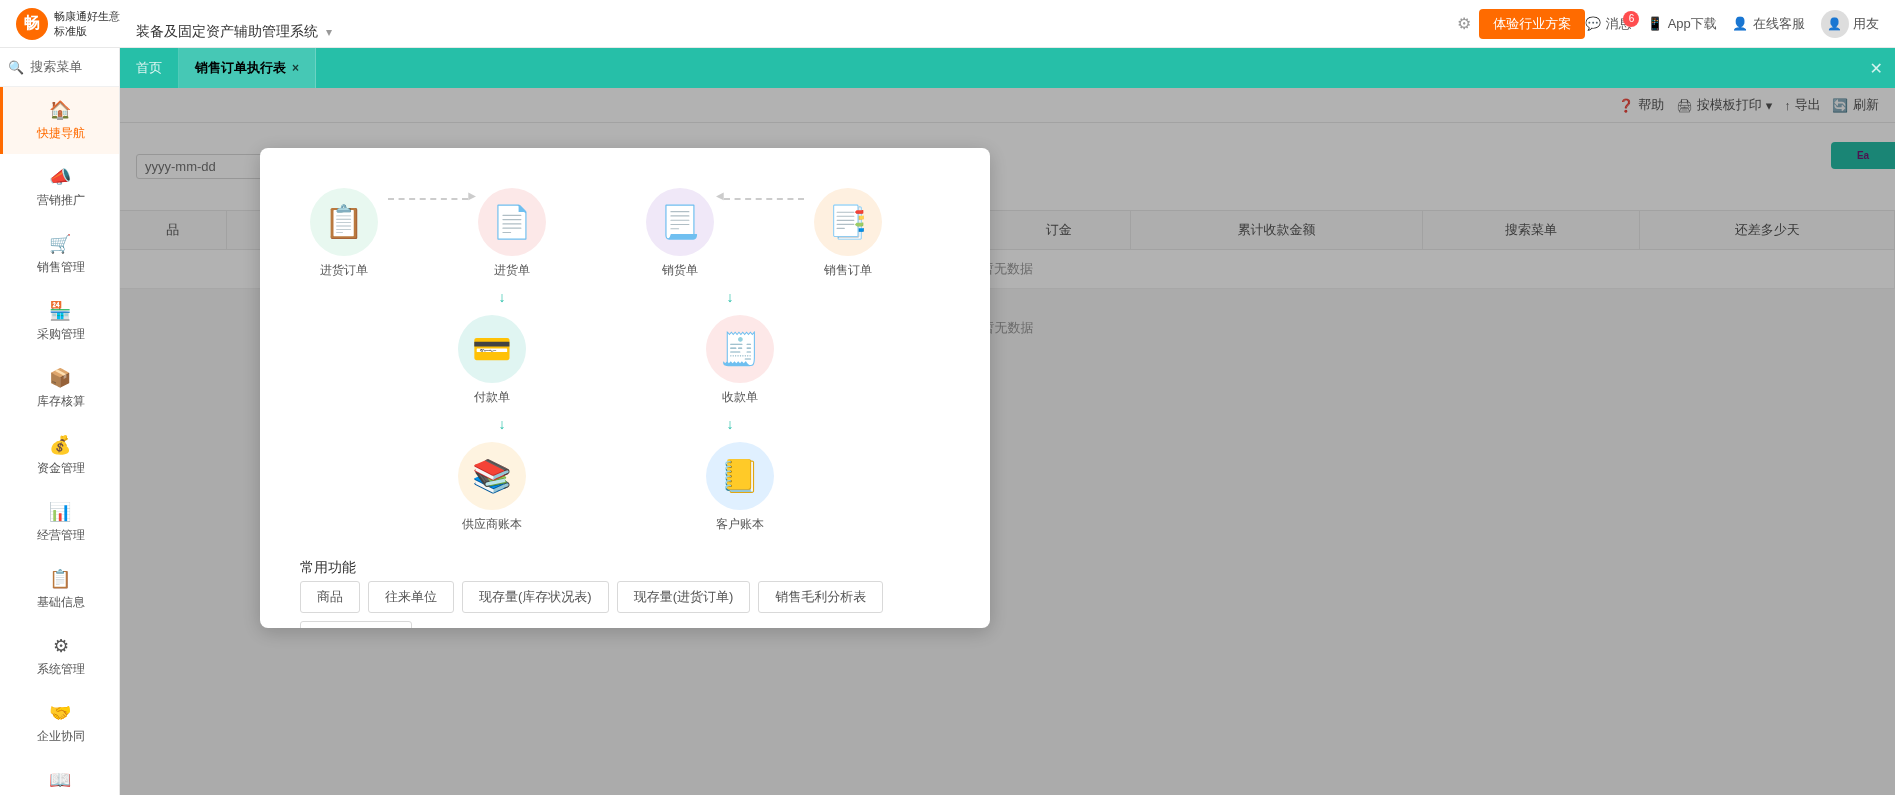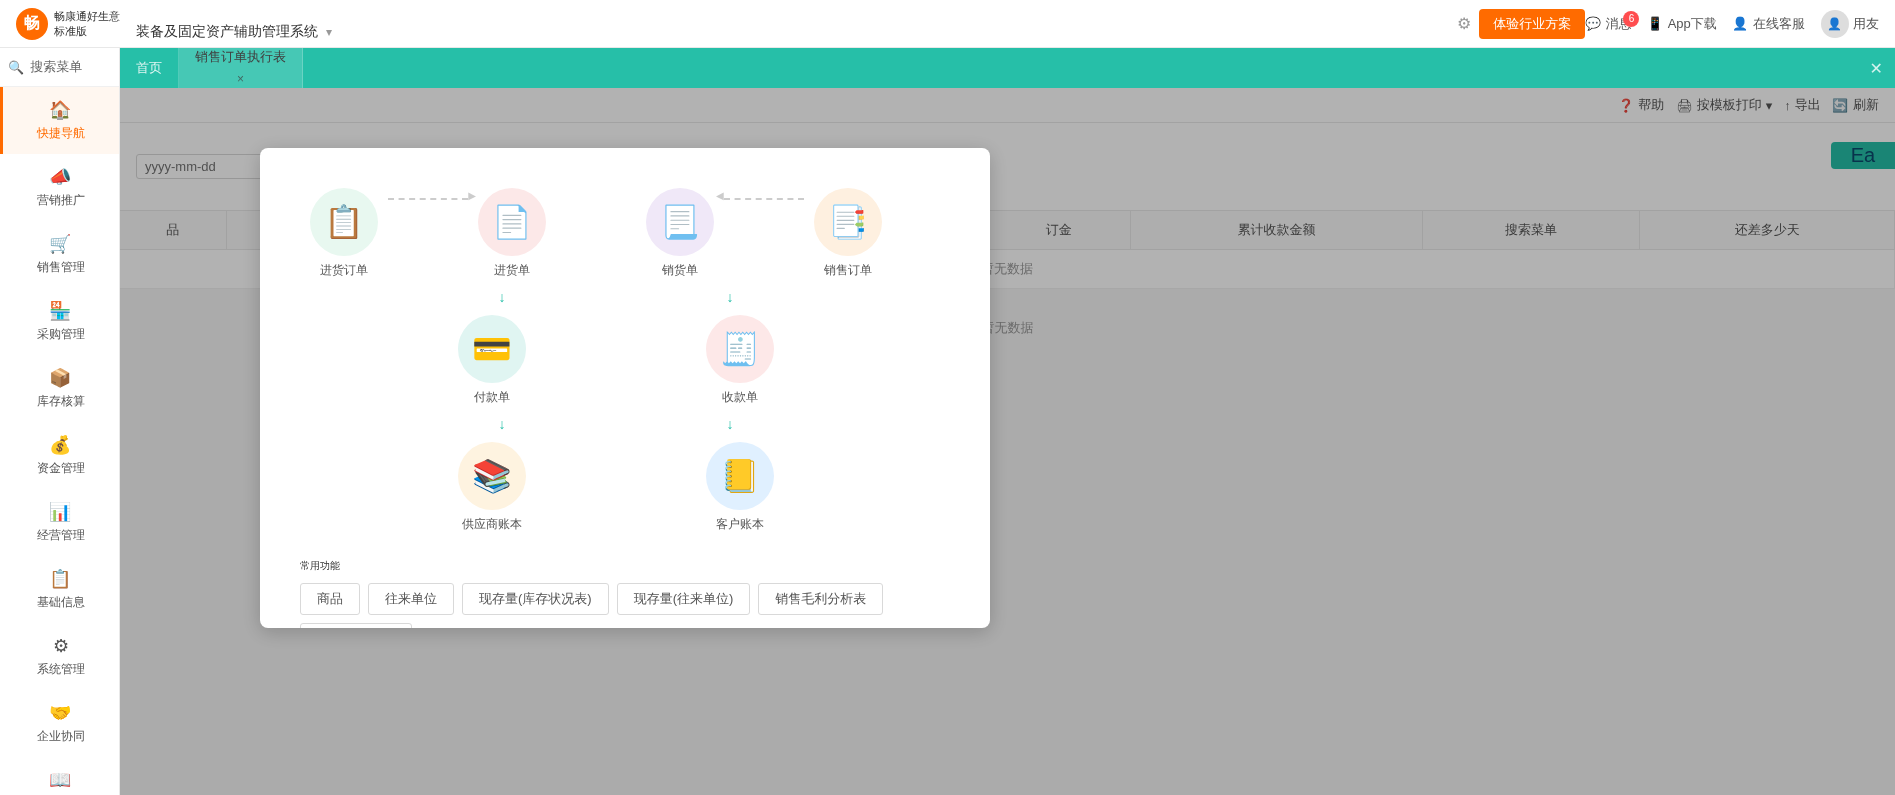--- a/index.html
+++ b/index.html
@@ -139,23 +139,22 @@
       display: flex;
       align-items: center;
       cursor: pointer;
       color: rgba(255,255,255,0.85);
       font-size: 13px;
       gap: 6px;
       border-right: 1px solid rgba(255,255,255,0.2);
     }
     .tab-item.active {
       background: rgba(255,255,255,0.15);
-      color: #404040;
-      font-weight: normal;
-      flex-direction: column;
+      color: #000000;
+      font-weight: bold;
     }
     .tab-close {
       font-size: 12px;
       opacity: 0.7;
     }
     .tab-bar-close {
       margin-left: auto;
       padding: 0 12px;
       color: rgba(255,255,255,0.8);
       cursor: pointer;
@@ -338,21 +337,21 @@
       content: '◀';
       position: absolute;
       left: -8px;
       top: -10px;
       font-size: 10px;
       color: #ccc;
     }
 
     
     .common-functions { margin-top: 16px; }
-    .cf-title { font-size: 10px; color: #333; margin-bottom: 10px; font-weight: 500; }
+    .cf-title { font-size: 14px; color: #333; margin-bottom: 4px; font-weight: 500; }
     .cf-buttons { display: flex; flex-wrap: wrap; gap: 8px; }
     .cf-btn {
       padding: 6px 16px;
       border: 1px solid #d9d9d9;
       border-radius: 3px;
       background: #fff;
       color: #555;
       font-size: 13px;
       cursor: pointer;
     }
@@ -366,26 +365,26 @@
     }
 
     
     .ea-badge {
       position: fixed;
       top: 142px;
       right: 0;
       width: 64px;
       height: 27px;
       background: #26bfa8;
-      color: #0c4a6e;
+      color: #701a75;
       display: flex;
       align-items: center;
       justify-content: center;
-      font-size: 20px;
-      font-weight: normal;
+      font-size: 10px;
+      font-weight: bold;
       border-radius: 4px 0 0 4px;
     }
   </style>
 </head>
 <body>
 
 <div class="top-bar">
   <div class="logo-area">
     <div class="logo-icon">畅</div>
     <div class="logo-text">
@@ -642,21 +641,21 @@
                 <span class="flow-label">客户账本</span>
               </div>
             </div>
 
             <div class="common-functions">
               <div class="cf-title">常用功能</div>
               <div class="cf-buttons">
                 <button class="cf-btn">商品</button>
                 <button class="cf-btn">往来单位</button>
                 <button class="cf-btn">现存量(库存状况表)</button>
-                <button class="cf-btn">现存量(往来单位)</button>
+                <button class="cf-btn">现存量(进货订单)</button>
                 <button class="cf-btn">销售毛利分析表</button>
                 <button class="cf-btn">商品毛利分析</button>
               </div>
 
             </div>
 
           </div>
 
         </div>
       </div>

